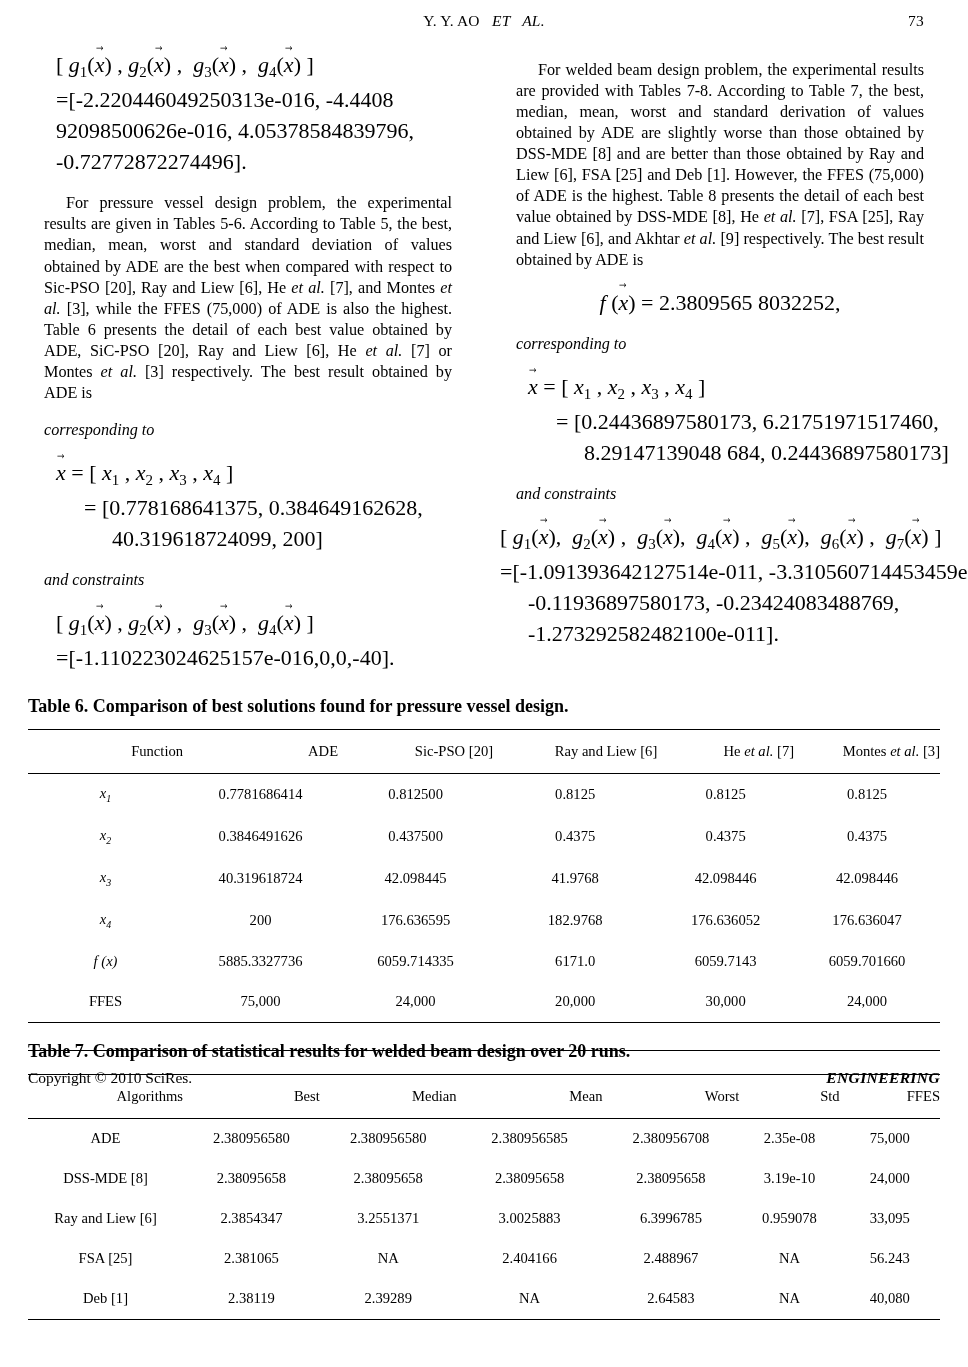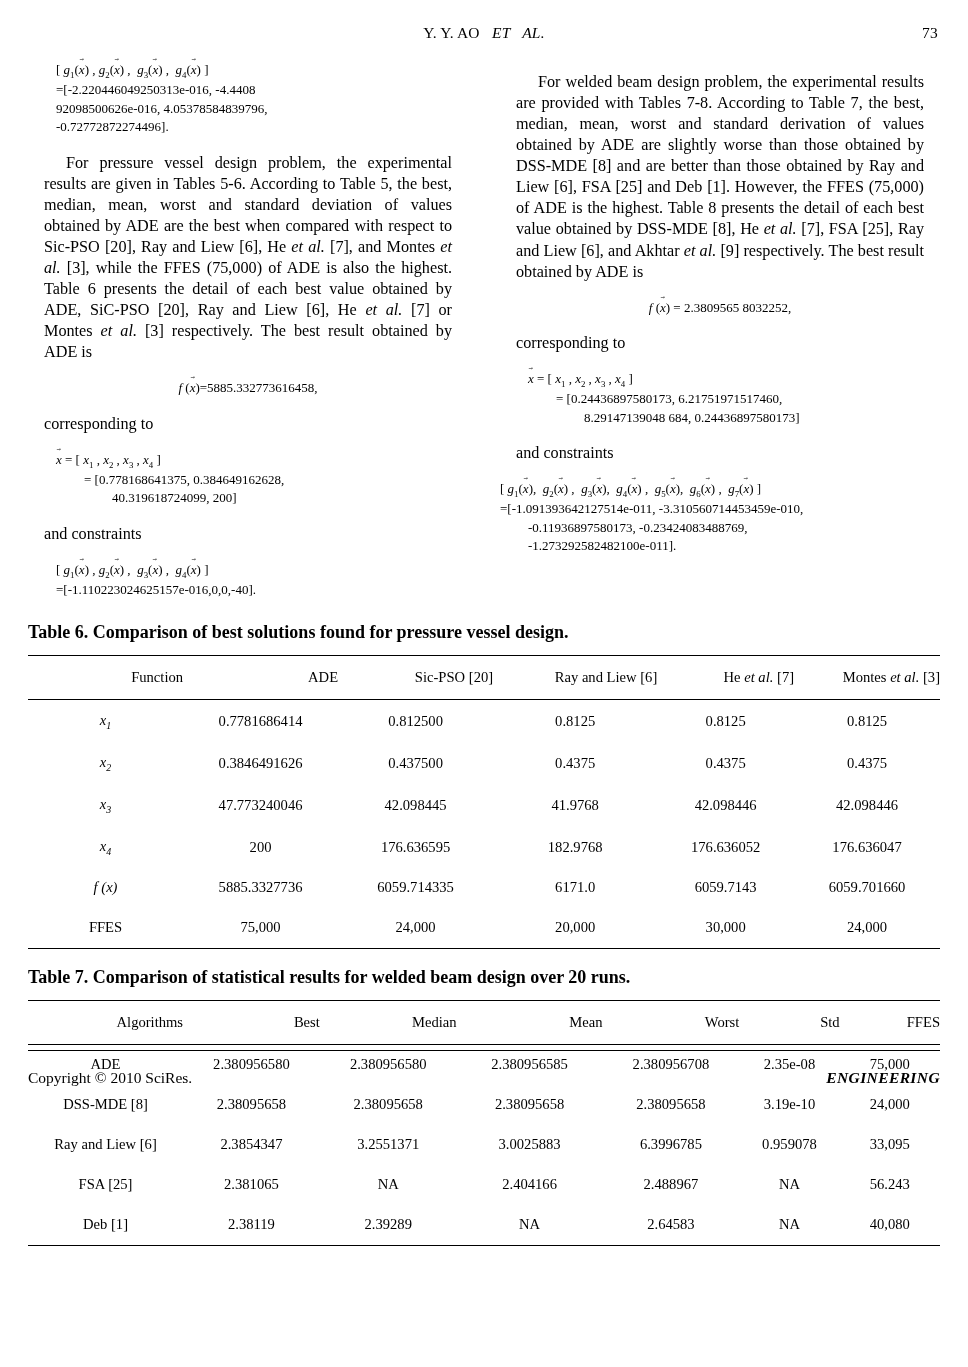--- a/index.html
+++ b/index.html
@@ -13,41 +13,41 @@
     font-family: "Liberation Serif", "DejaVu Serif", serif;
     color: #000000;
     position: relative;
     overflow: hidden;
   }
   .page {
     position: relative;
     width: 968px;
     height: 1095px;
     box-sizing: border-box;
-    padding: 16px 28px;
+    padding: 4px 28px;
   }
 
   
   .runhead {
     position: relative;
     height: 34px;
     font-size: 15.5px;
     letter-spacing: 0.2px;
   }
   .runhead-title {
     position: absolute;
     left: 0; right: 0;
     top: 8px;
     text-align: center;
     white-space: pre;
   }
   .runhead-title .ital { font-style: italic; }
   .runhead-page {
     position: absolute;
-    right: 2px;
+    right: 16px;
     top: 8px;
     font-size: 15.5px;
   }
 
   
   .columns {
     display: flex;
     gap: 32px;
     margin-top: 6px;
   }
@@ -56,27 +56,27 @@
     font-size: 16.2px;
     line-height: 1.30;
     text-align: justify;
   }
   .col p {
     margin: 16px;
     text-indent: 22px;
     text-align: justify;
     text-justify: inter-word;
   }
-  .col p.noindent { text-indent: 0; }
+  .col p.noindent { text-indent: 0; font-style: italic; }
 
   .mathblock {
     margin: 5px 0 5px 0;
     line-height: 1.42;
     text-align: left;
-    font-size: 13px;
+    font-size: 22px;
   }
   .mathline { white-space: pre; }
   .mathline.ind1 { padding-left: 28px; }
   .mathline.ind2 { padding-left: 56px; }
   .mathline.ind3 { padding-left: 84px; }
   .mathline.center { text-align: center; padding-left: 0; }
   .mi { font-style: italic; }
   .vec {
     position: relative;
     display: inline-block;
@@ -169,23 +169,20 @@
 
       <div class="mathblock">
         <div class="mathline ind1">[ <span class="mi">g</span><sub>1</sub>(<span class="vec">x</span>) , <span class="mi">g</span><sub>2</sub>(<span class="vec">x</span>) ,&nbsp; <span class="mi">g</span><sub>3</sub>(<span class="vec">x</span>) ,&nbsp; <span class="mi">g</span><sub>4</sub>(<span class="vec">x</span>) ]</div>
         <div class="mathline ind1">=[-2.220446049250313e-016, -4.4408</div>
         <div class="mathline ind1">92098500626e-016, 4.05378584839796,</div>
         <div class="mathline ind1">-0.72772872274496].</div>
       </div>
 
       <p class="lead">For pressure vessel design problem, the experimental results are given in Tables 5-6. According to Table 5, the best, median, mean, worst and standard deviation of values obtained by ADE are the best when compared with respect to Sic-PSO [20], Ray and Liew [6], He <span class="it-ref">et al.</span> [7], and Montes <span class="it-ref">et al.</span> [3], while the FFES (75,000) of ADE is also the highest. Table 6 presents the detail of each best value obtained by ADE, SiC-PSO [20], Ray and Liew [6], He <span class="it-ref">et al.</span> [7] or Montes <span class="it-ref">et al.</span> [3] respectively. The best result obtained by ADE is</p>
 
-      <div class="mathblock">
-        <div class="mathline center"><span class="mi">f</span> (<span class="vec">x</span>)=5885.332773616458,</div>
-      </div>
 
       <p class="noindent runin">corresponding to</p>
 
       <div class="mathblock">
         <div class="mathline ind1"><span class="vec">x</span> = [ <span class="mi">x</span><sub>1</sub> , <span class="mi">x</span><sub>2</sub> , <span class="mi">x</span><sub>3</sub> , <span class="mi">x</span><sub>4</sub> ]</div>
         <div class="mathline ind2">= [0.778168641375, 0.384649162628,</div>
         <div class="mathline ind3">40.319618724099, 200]</div>
       </div>
 
       <p class="noindent runin">and constraints</p>
@@ -250,21 +247,21 @@
         <tr>
           <td class="it"><span class="mi">x</span><sub>2</sub></td>
           <td>0.3846491626</td>
           <td>0.437500</td>
           <td>0.4375</td>
           <td>0.4375</td>
           <td>0.4375</td>
         </tr>
         <tr>
           <td class="it"><span class="mi">x</span><sub>3</sub></td>
-          <td>47.773240046</td>
+          <td>40.319618724</td>
           <td>42.098445</td>
           <td>41.9768</td>
           <td>42.098446</td>
           <td>42.098446</td>
         </tr>
         <tr>
           <td class="it"><span class="mi">x</span><sub>4</sub></td>
           <td>200</td>
           <td>176.636595</td>
           <td>182.9768</td>

